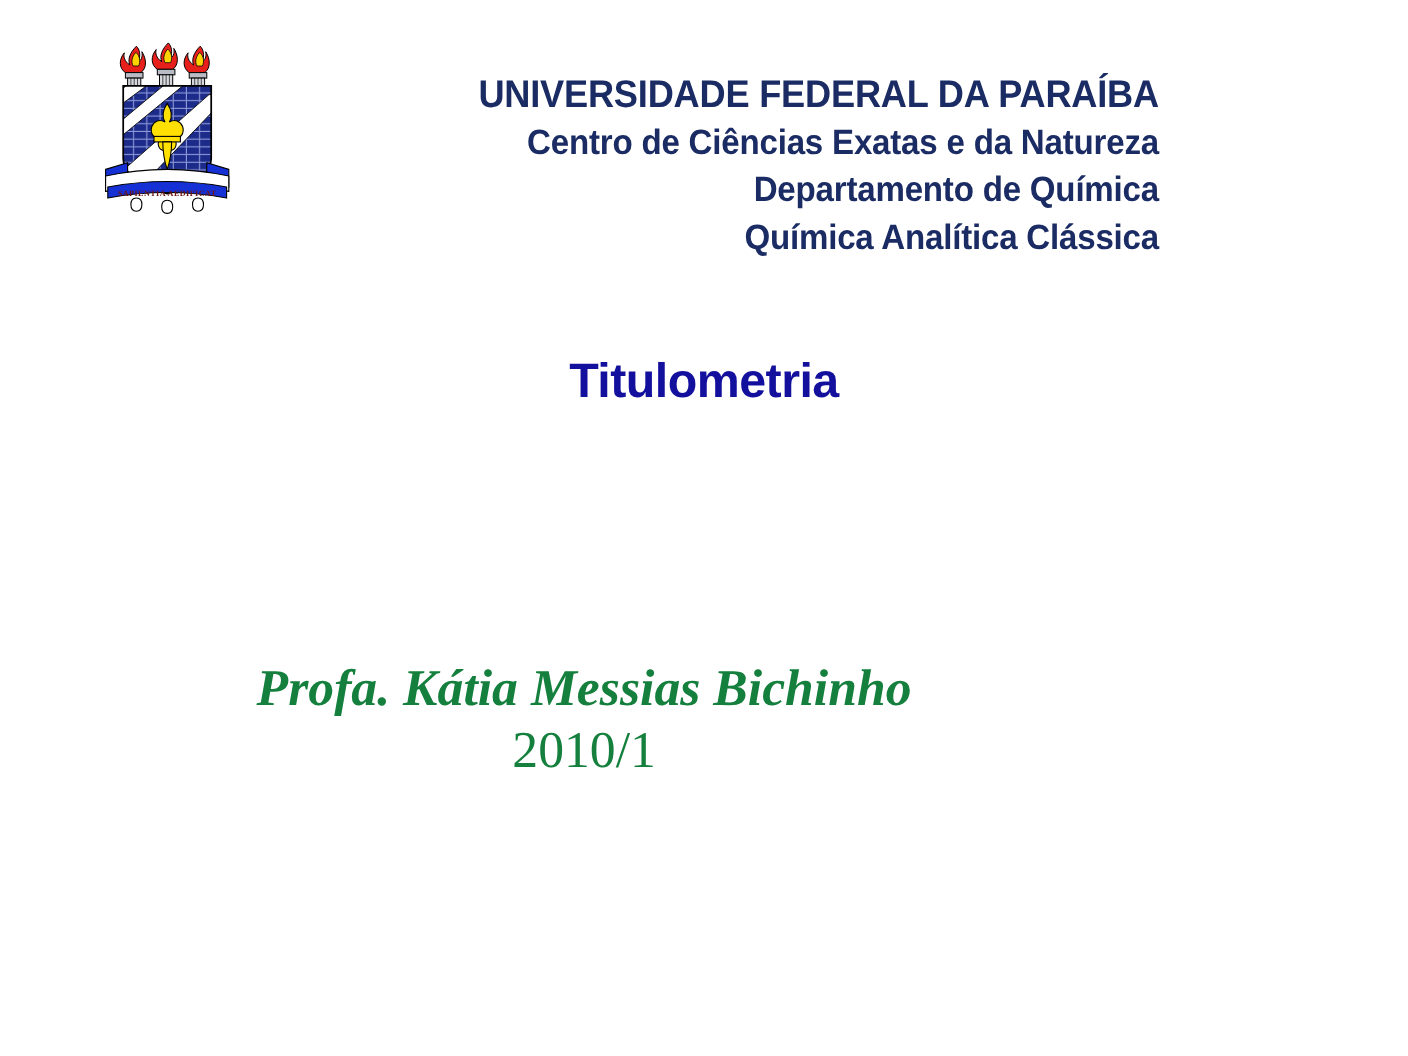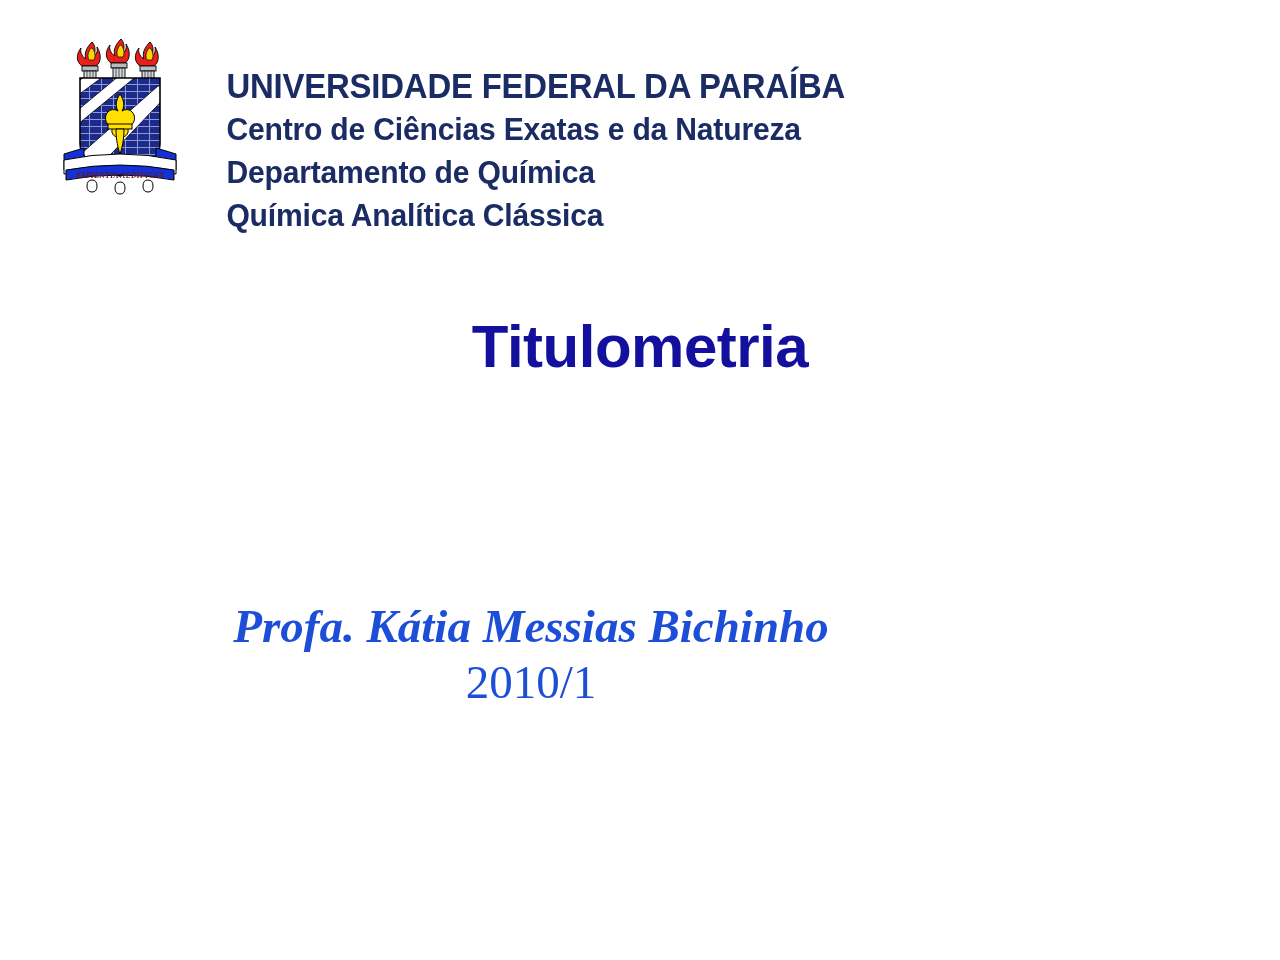--- a/index.html
+++ b/index.html
@@ -19,35 +19,34 @@
   .slide {
     position: relative;
     width: 1280px;
     height: 960px;
     background: #ffffff;
   }
 
   
   .logo-wrap {
     position: absolute;
-    left: 60px;
+    left: 92px;
     top: 36px;
     width: 120px;
     height: 160px;
-    font-style: italic;
   }
   .logo-wrap svg { display: block; width: 120px; height: 160px; }
 
   
   .institution {
     position: absolute;
     left: 200px;
     top: 64px;
     width: 880px;
-    text-align: left;
+    text-align: right;
     color: #1a2c63;
     font-family: "Liberation Sans", sans-serif;
     font-weight: bold;
     letter-spacing: -0.2px;
   }
   .institution .line1 {
     font-size: 35px;
     line-height: 44px;
     white-space: nowrap;
     transform: scaleX(0.94);
@@ -62,34 +61,34 @@
   
   .main-title {
     position: absolute;
     left: 0;
     top: 312px;
     width: 1280px;
     text-align: center;
     color: #14109e;
     font-family: "Liberation Sans", sans-serif;
     font-weight: bold;
-    font-size: 60px;
+    font-size: 44px;
     line-height: 69px;
     letter-spacing: -0.5px;
   }
   .main-title .tline { display: block; white-space: nowrap; }
 
   
   .author-block {
     position: absolute;
     left: 0;
     top: 598px;
     width: 1062px;
     text-align: center;
-    color: #1d4ed8;
+    color: #15803d;
     font-family: "Liberation Serif", serif;
   }
   .author-name {
     display: block;
     font-weight: bold;
     font-style: italic;
     font-size: 47px;
     line-height: 56px;
     white-space: nowrap;
   }

